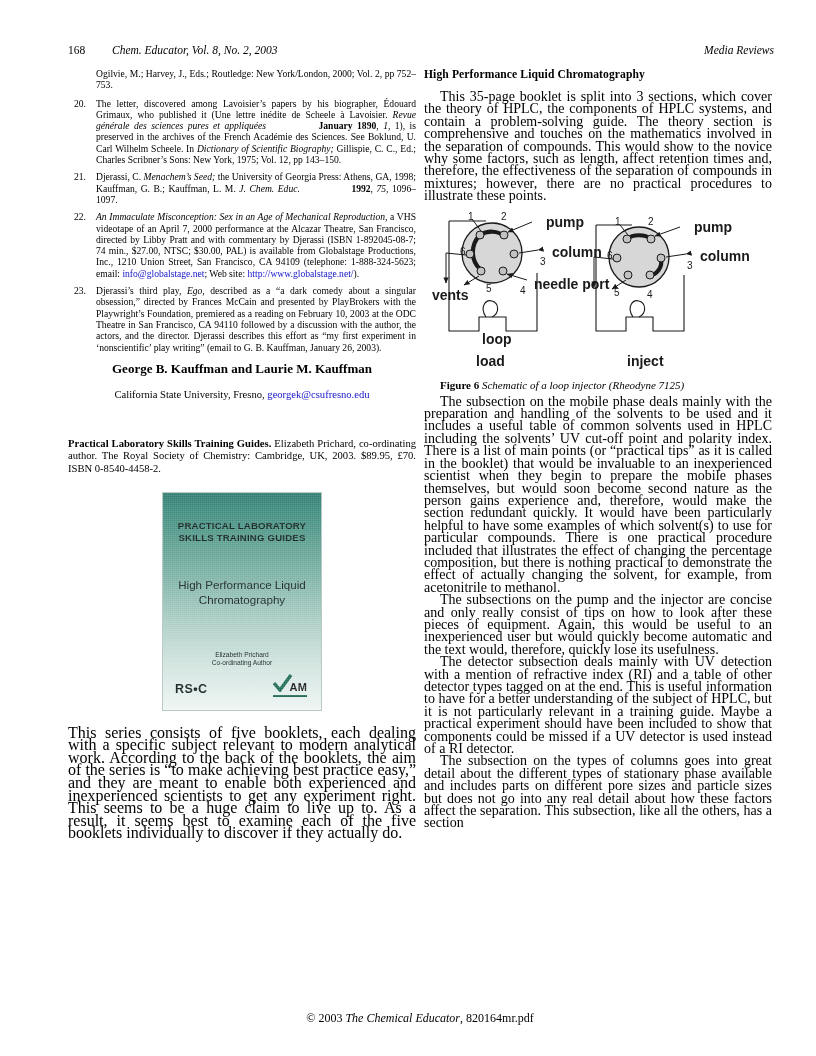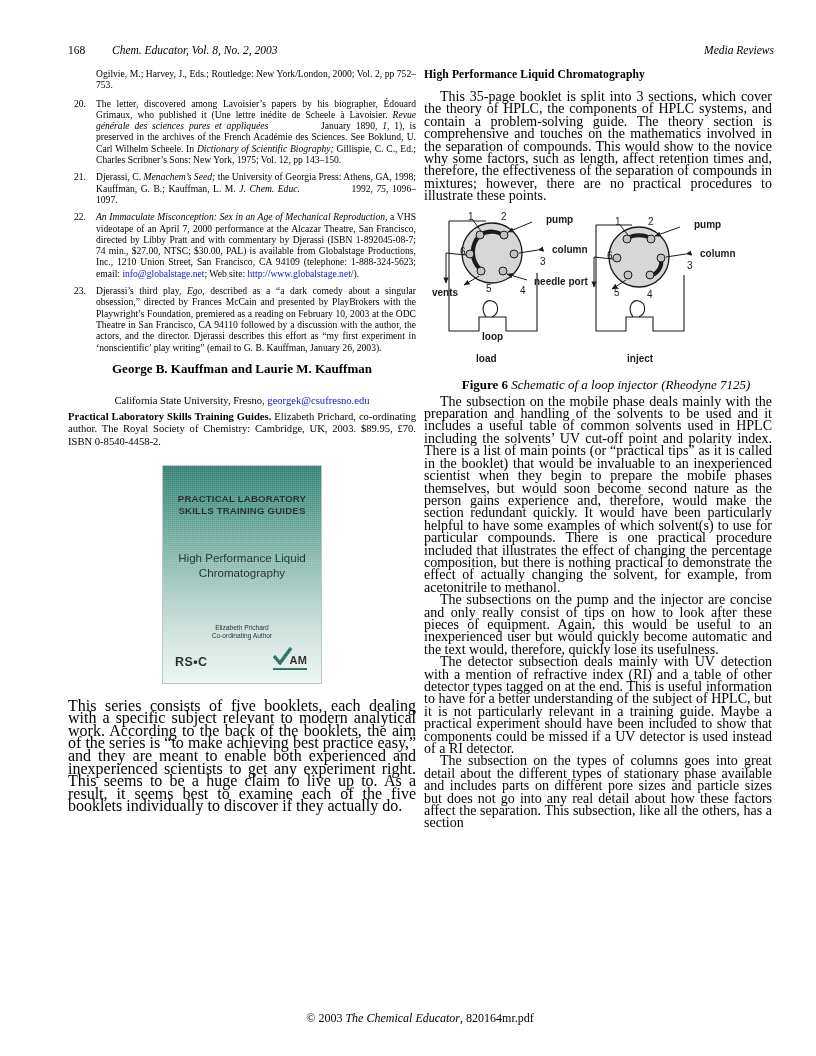--- a/index.html
+++ b/index.html
@@ -81,47 +81,47 @@
     text-align: left;
   }
   .ref-cont {
     padding-left: 28px;
     font-size: 9.6px;
     line-height: 11.3px;
     text-align: justify;
     margin-bottom: 7px;
   }
   .it { font-style: italic; }
-  .bd { font-weight: normal; margin-left: 48px; }
+  .bd { font-weight: bold; margin-left: 48px; }
   .lnk { color: #1414c8; }
 
   
   .sig {
     text-align: center;
     font-size: 13px;
     font-weight: bold;
     margin-top: 9px;
     line-height: 14px;
   }
   .affil {
     text-align: center;
     font-size: 10.6px;
     line-height: 13px;
-    margin-top: 18px;
+    margin-top: 12px;
   }
   .doi {
     text-align: center;
     font-size: 10.2px;
     margin-top: 19px;
     letter-spacing: .1px;
   }
 
   
   .bookentry {
-    margin-top: 4px;
+    margin-top: 37px;
     font-size: 10.6px;
     line-height: 12.6px;
     text-align: justify;
   }
   .bookentry .title { font-weight: bold; }
 
   
   .coverwrap {
     margin-top: 16px;
     display: flex;
@@ -244,34 +244,33 @@
   .figure-art {
     position: relative;
     width: 348px;
     height: 165px;
     background-color: #ffffff;
     background-image:
       radial-gradient(circle at 1px 1px, rgba(150,150,170,.30) .6px, rgba(0,0,0,0) .7px);
     background-size: 5px 5px;
   }
   .figcap {
-    font-size: 13px;
+    font-size: 11px;
     margin-top: 2px;
     padding-left: 16px;
     line-height: 10px;
-    text-align: center;
   }
   .figcap .fignum { font-weight: bold; }
   .figcap .captxt { font-style: italic; }
 
   .lbl {
     position: absolute;
     font-family: "Liberation Sans", "DejaVu Sans", sans-serif;
     font-weight: bold;
-    font-size: 10px;
+    font-size: 14px;
     color: #1a1a1a;
     white-space: nowrap;
   }
   .numlbl {
     position: absolute;
     font-family: "Liberation Sans", "DejaVu Sans", sans-serif;
     font-size: 10px;
     color: #1a1a1a;
   }
 

